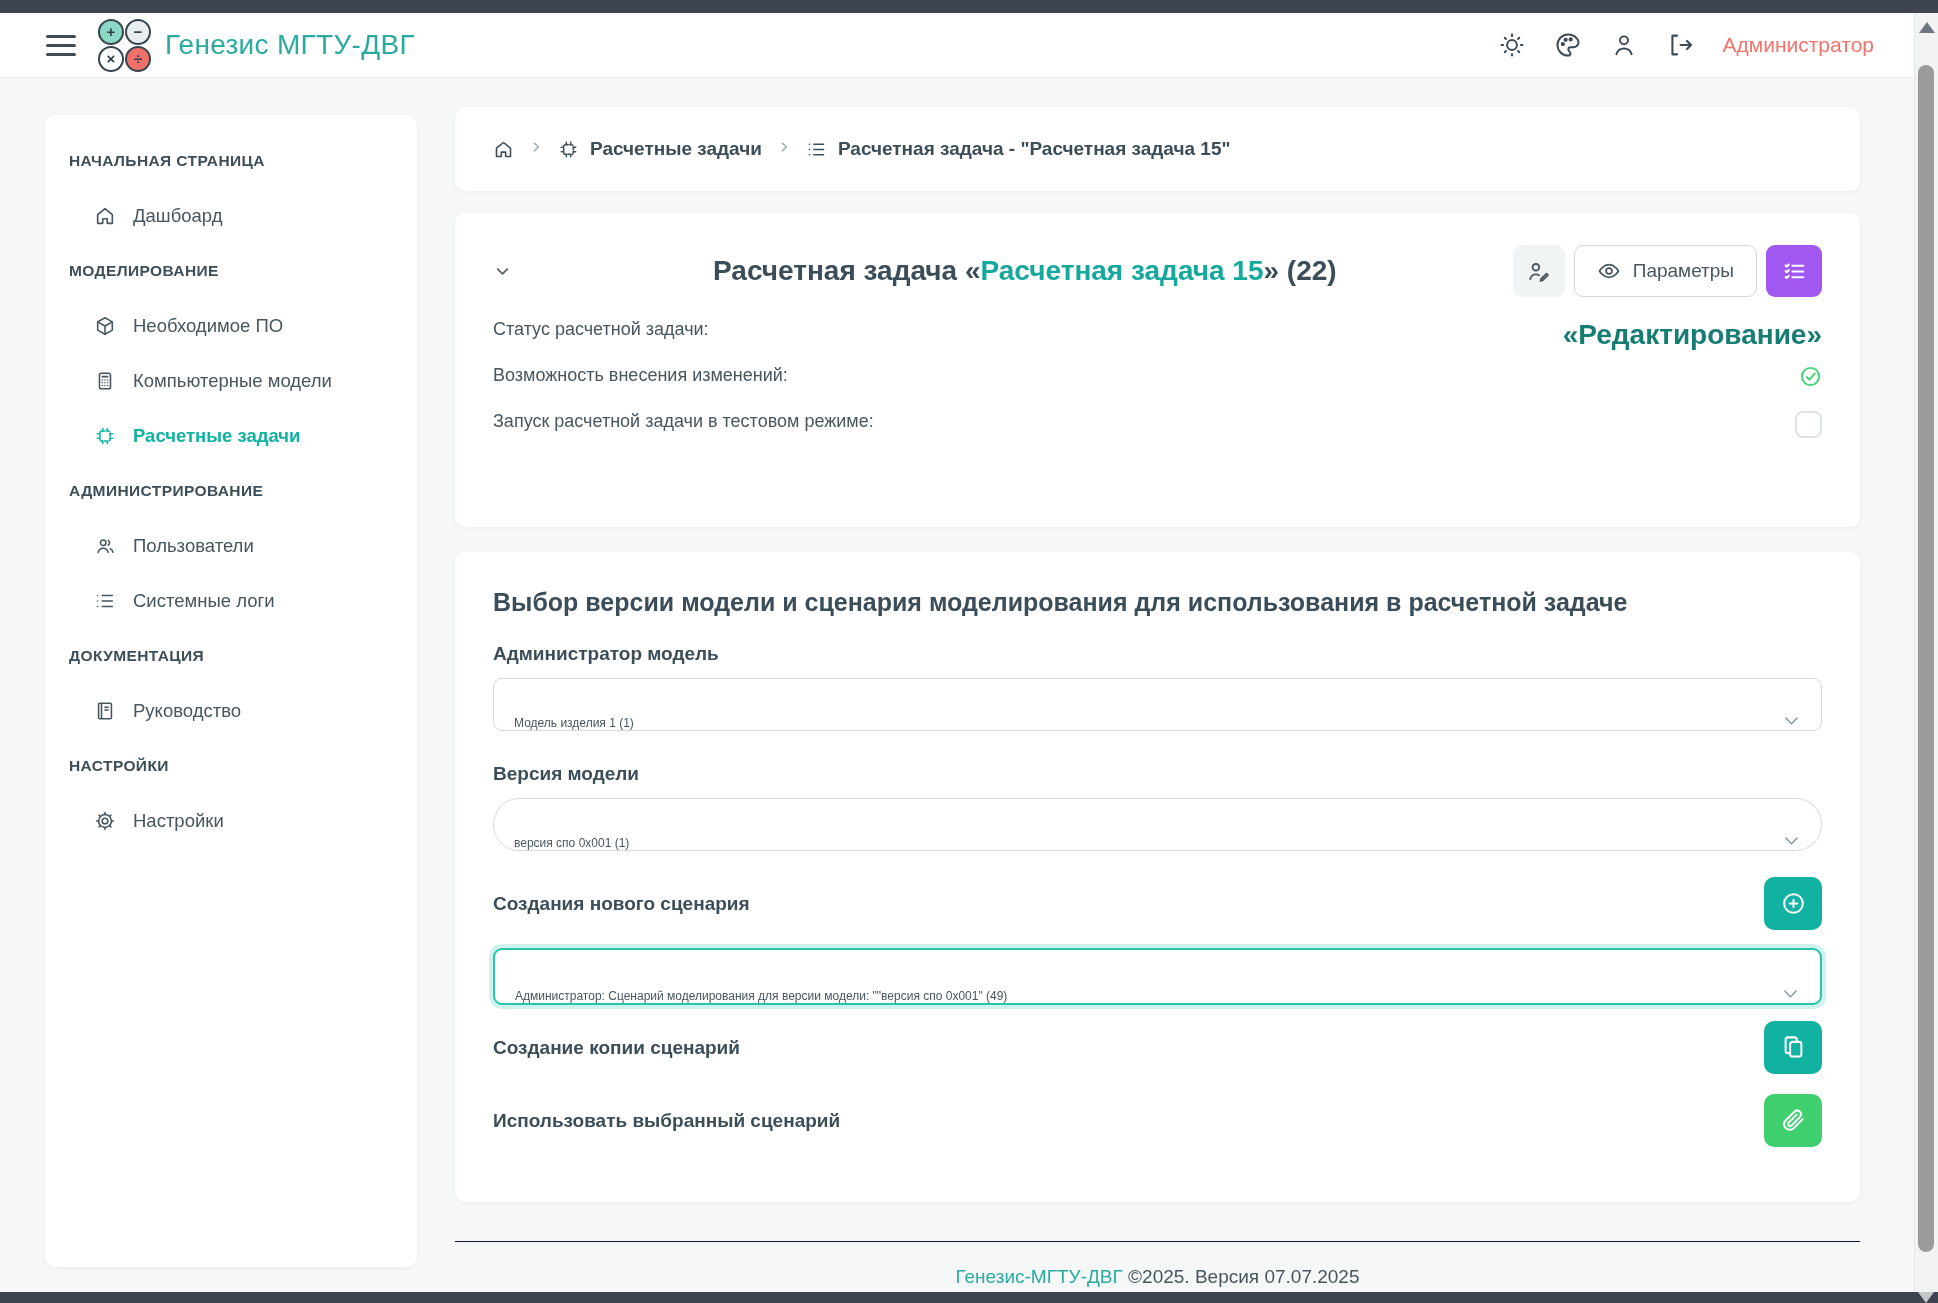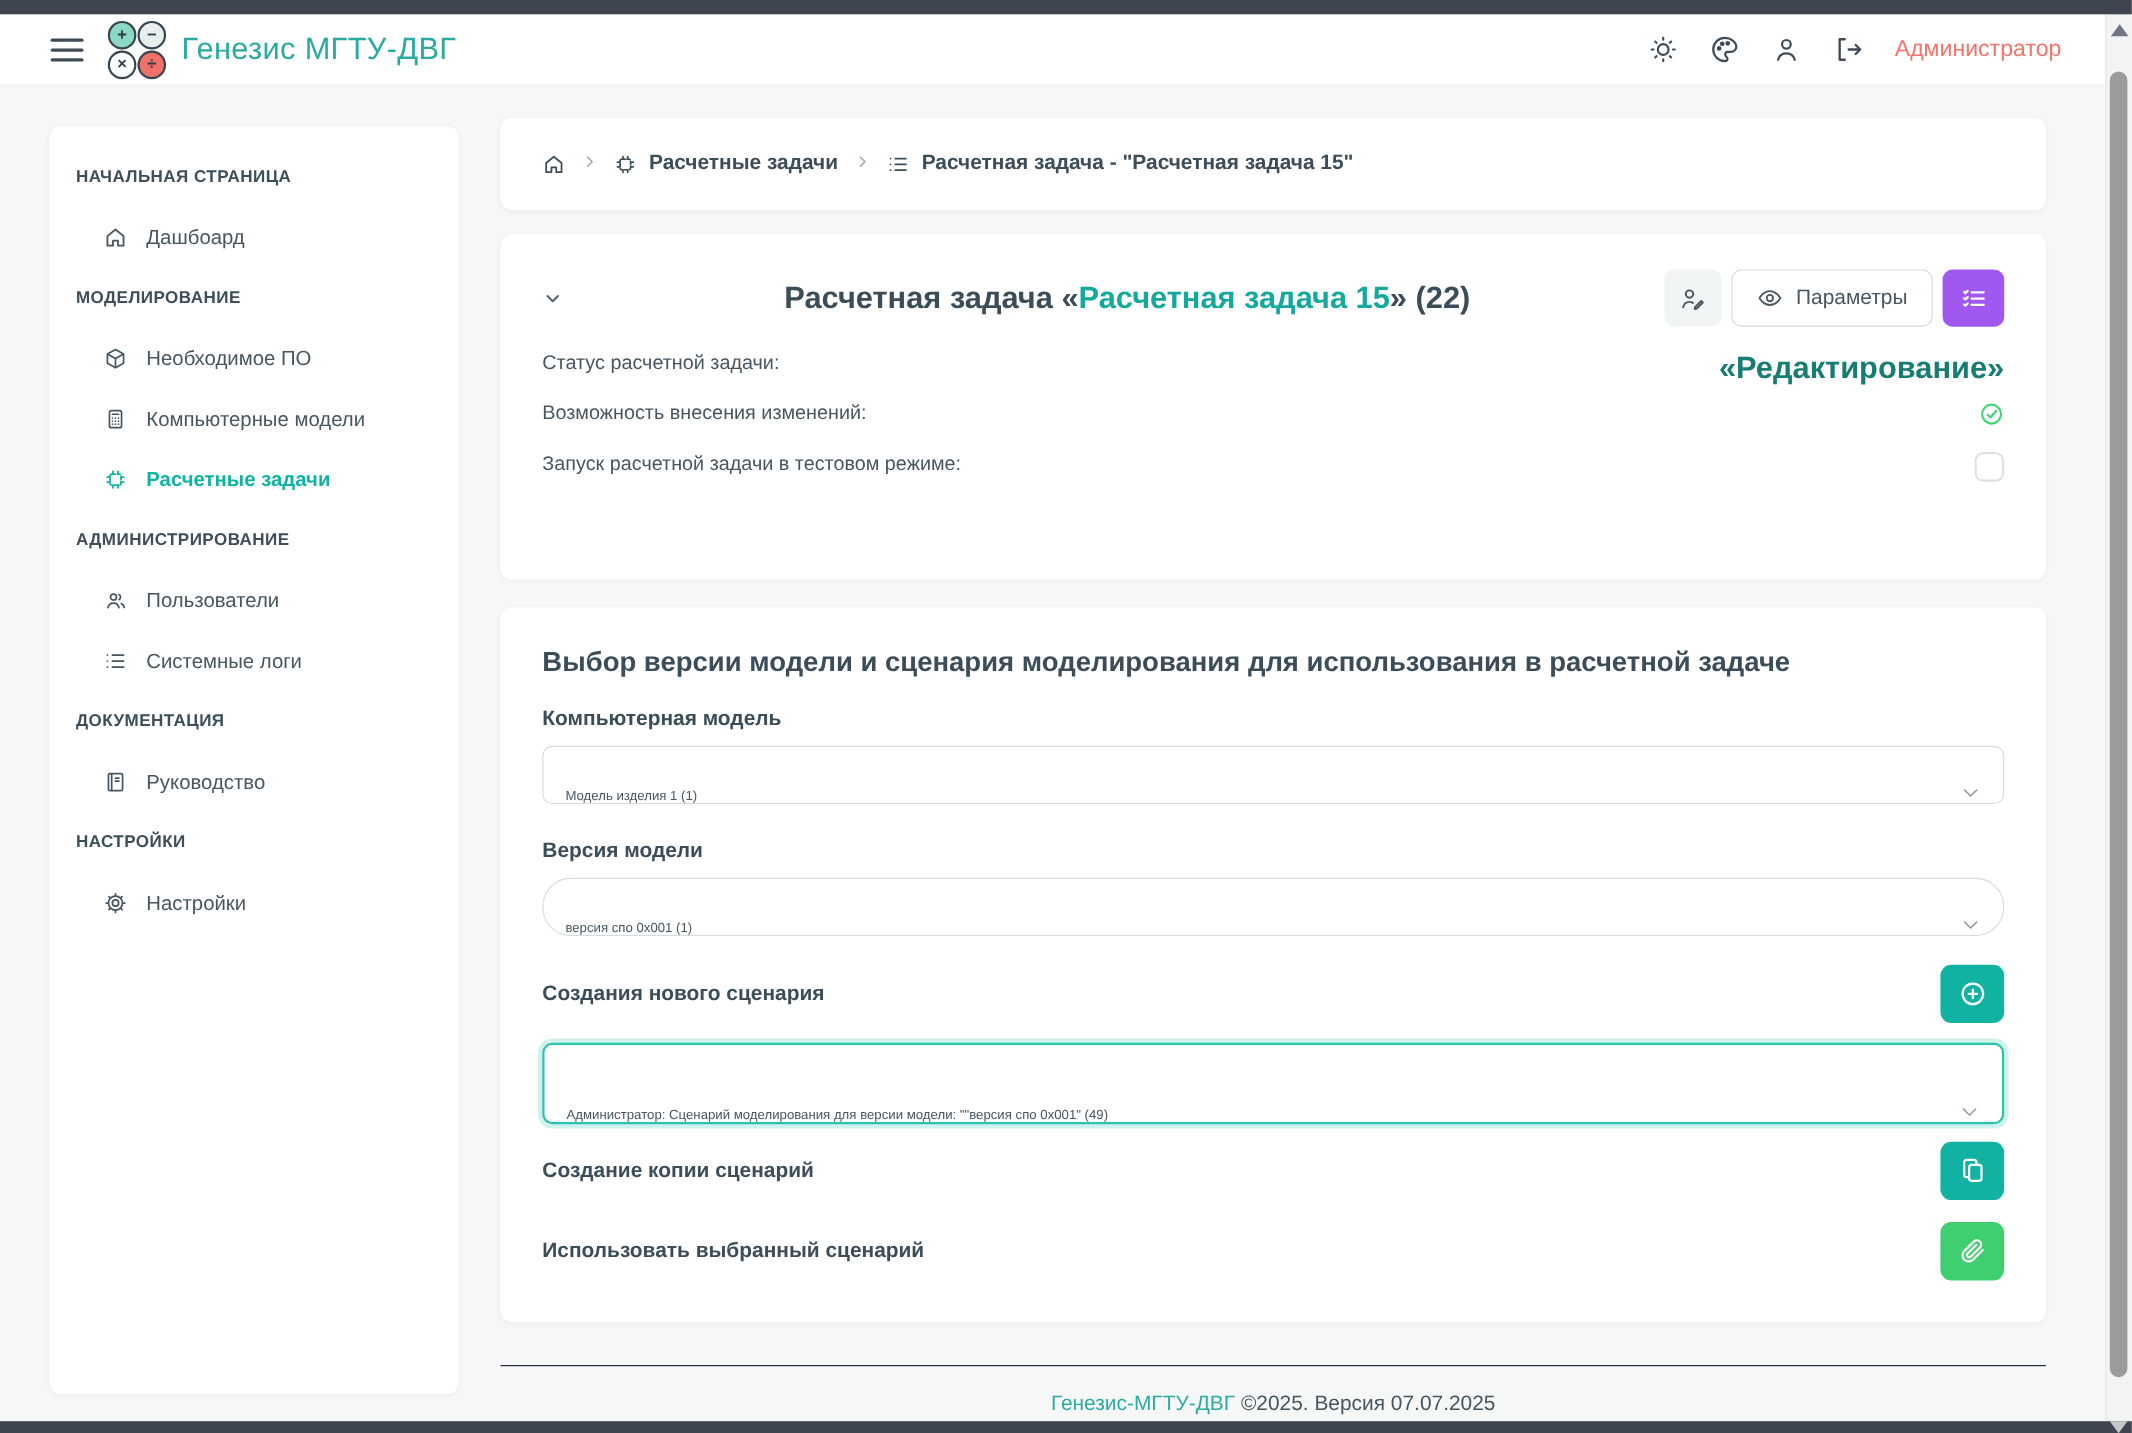--- a/index.html
+++ b/index.html
@@ -72,21 +72,21 @@
   .checkbox { width:27px; height:27px; border:2px solid #dde2e4; border-radius:8px; background:#fff; cursor:pointer; }
 
   
   .form-card { margin-top:25px; height:650px; padding:36px 38px; }
   .form-heading { font-size:25px; font-weight:bold; color:#3b4d58; margin-bottom:26px; }
   .f-label { font-size:19px; font-weight:bold; color:#3b4d58; margin-bottom:13px; }
   .select { height:53px; border:1px solid #d6dadb; border-radius:9px; background:#fff; display:flex; align-items:flex-end; justify-content:space-between; padding:0 20px; font-size:12px; color:#47565f; cursor:pointer; }
   .select svg { width:19px; height:19px; flex:0 0 19px; }
   .sel-1 { margin-bottom:32px; }
   .sel-2 { margin-bottom:26px;border-radius:26px; }
-  .select.teal { border:2px solid #29c3ae; box-shadow:0 0 0 4px rgba(41,195,174,.22); height:74px; margin-bottom:16px; }
+  .select.teal { border:2px solid #29c3ae; box-shadow:0 0 0 4px rgba(41,195,174,.22); height:57px; margin-bottom:16px; }
   .action-row { display:flex; align-items:center; justify-content:space-between; }
   .action-row .f-label { margin-bottom:0; }
   .row-new { margin-bottom:18px; }
   .row-copy { margin-bottom:20px; }
   .sq-btn { width:58px; height:53px; border:none; border-radius:10px; cursor:pointer; display:flex; align-items:center; justify-content:center; }
   .sq-btn svg { width:27px; height:27px; }
   .btn-teal { background:#12b2a3; }
   .btn-green { background:#3fcf6f; }
 
   .footer { margin-top:39px; border-top:1px solid #0f172a; padding-top:24px; text-align:center; font-size:19px; color:#45555e; }
@@ -284,21 +284,21 @@
       <div class="srow">
         <span class="slabel">Запуск расчетной задачи в тестовом режиме:</span>
         <span class="checkbox"></span>
       </div>
     </div>
   </section>
 
   <section class="card form-card">
     <div class="form-heading">Выбор версии модели и сценария моделирования для использования в расчетной задаче</div>
 
-    <div class="f-label">Компьютерная модель</div>
+    <div class="f-label">Администратор модель</div>
     <div class="select sel-1">
       <span>Модель изделия 1 (1)</span>
       <svg viewBox="0 0 24 24" fill="none" stroke="#8e9aa0" stroke-width="1.8" stroke-linecap="round" stroke-linejoin="round">
           <path d="m5 9 7 7 7-7"></path>
         </svg>
     </div>
 
     <div class="f-label">Версия модели</div>
     <div class="select sel-2">
       <span>версия спо 0x001 (1)</span>

